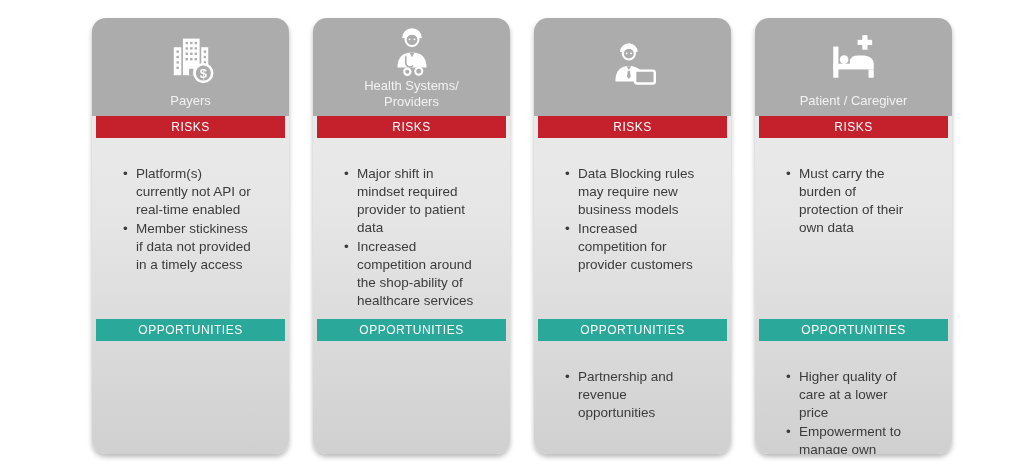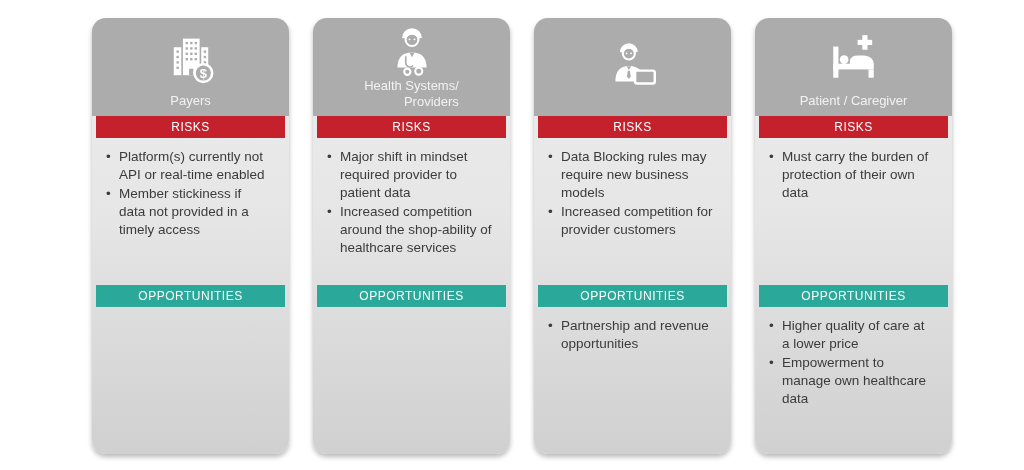--- a/index.html
+++ b/index.html
@@ -42,38 +42,38 @@
     flex: 1;
     display: flex;
     align-items: center;
     justify-content: center;
     padding-top: 6px;
   }
   .card-title {
     color: #f2f2f2;
     font-size: 13px;
     line-height: 1.25;
-    text-align: right;
+    text-align: center;
     white-space: pre-line;
   }
   .bar {
     height: 22px;
     flex: 0 0 22px;
     margin: 0 4px;
     display: flex;
     align-items: center;
     justify-content: center;
     color: #ffffff;
     font-size: 12px;
     letter-spacing: 0.5px;
   }
   .bar.risks { background: #c4212c; }
   .bar.opps  { background: #2aa899; }
   ul.list {
-    margin: 0;
+    margin: 17px;
     padding: 10px 18px 0 12px;
     list-style: none;
     box-sizing: border-box;
   }
   ul.risks-list { height: 147px; flex: 0 0 147px; }
   ul.opps-list  { flex: 1; }
   ul.list li {
     position: relative;
     padding-left: 15px;
     font-size: 13.5px;

